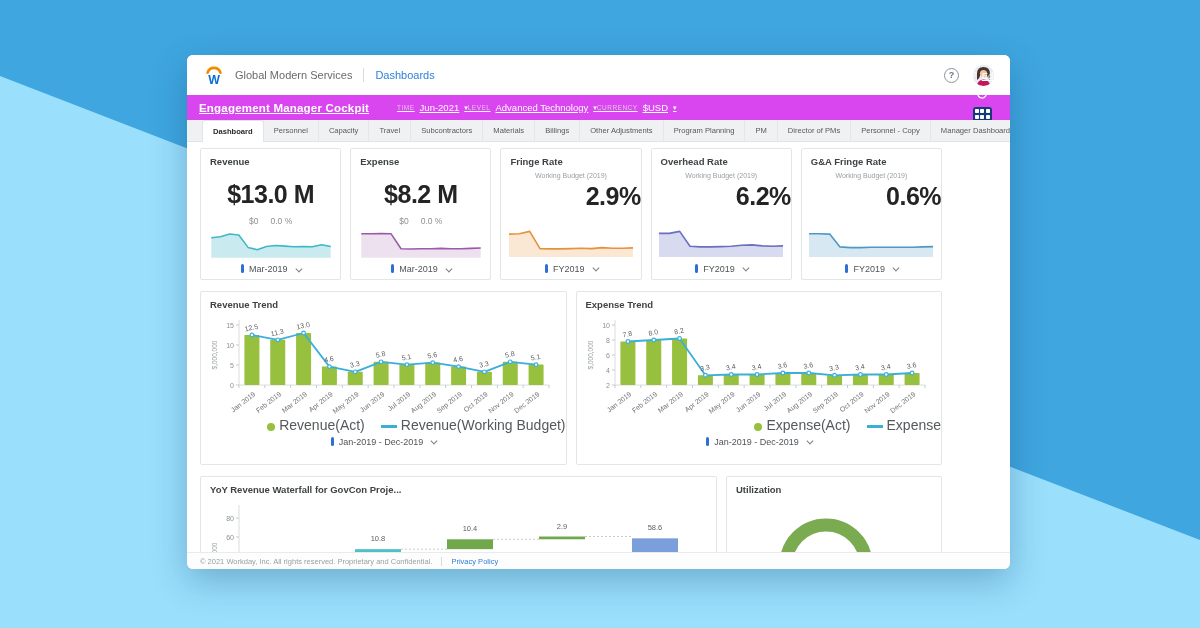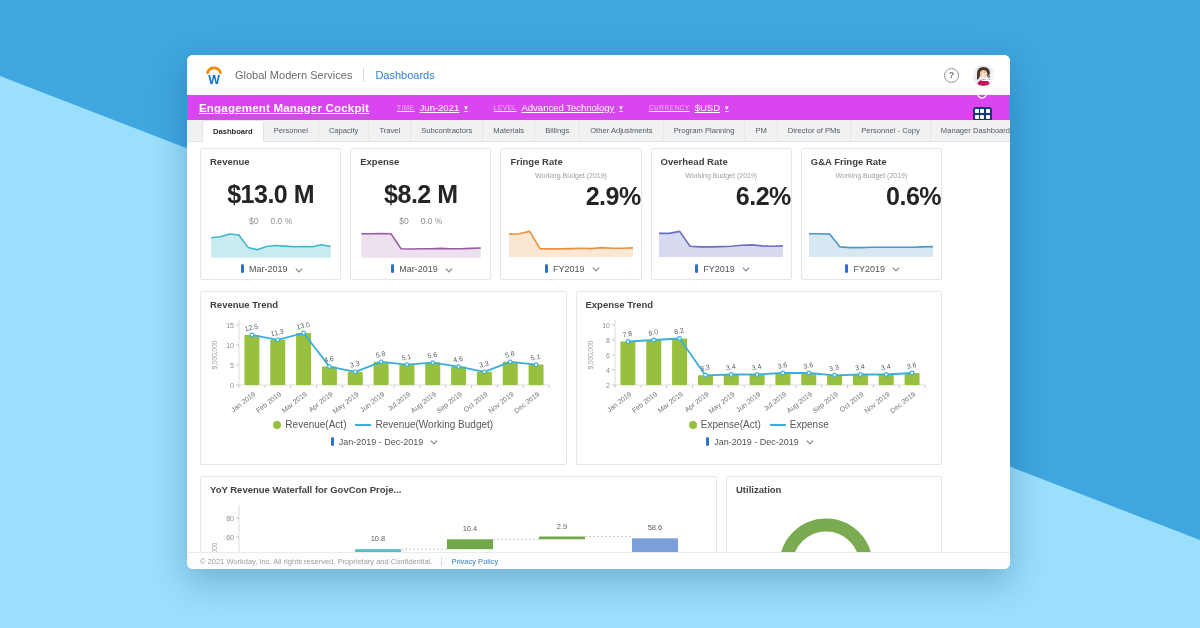--- a/index.html
+++ b/index.html
@@ -20,21 +20,21 @@
   .nav-link { font-size:11px; color:#2F80D6; cursor:pointer; }
   .top-right { margin-left:auto; display:flex; align-items:center; gap:14px; }
   .help { width:15px; height:15px; border:1.2px solid #8d9499; border-radius:50%;
     font-size:9px; color:#6f767b; display:flex; align-items:center; justify-content:center; font-weight:bold; }
   .avatar { width:21px; height:21px; border-radius:50%; overflow:hidden; background:#e9eef2; }
 
   
   .win-header { height:25px; flex:0 0 25px; background:#d946ef; display:flex; align-items:center;
     padding:0 12px; color:#fff;text-decoration:underline; }
   .cockpit-title { font-size:11.5px; font-weight:bold; letter-spacing:.2px; }
-  .filters { display:flex; align-items:center; gap:26px; margin-left:28px;justify-content:space-between; }
+  .filters { display:flex; align-items:center; margin-left:28px;justify-content:space-between; }
   .filter { display:flex; align-items:center; gap:5px; cursor:pointer; }
   .filter .flabel { font-size:6.5px; color:rgba(255,255,255,.62); letter-spacing:.5px; }
   .filter .fvalue { font-size:9.5px; }
   .caret { font-size:7px; color:#fff; }
   .header-right { margin-left:auto; display:flex; align-items:center; gap:7px;flex-direction:column; }
   .edit-btn { display:flex; align-items:center; gap:5px; font-size:9.5px; cursor:pointer; }
   .icon-btn { display:flex; align-items:center; justify-content:center; cursor:pointer; }
   .grid-btn { width:19px; height:19px; background:#16397C; border-radius:3px;
     display:grid; grid-template-columns:repeat(3,4px); grid-template-rows:repeat(3,4px); gap:1.5px;
     align-content:center; justify-content:center; }
@@ -62,21 +62,21 @@
   .kpi-delta { display:flex; justify-content:center; gap:12px; font-size:8.5px; color:#8f8f8f; margin-top:7px; }
   .spark { margin-top:auto; align-self:center; }
   .period { height:21px; display:flex; align-items:center; justify-content:center; gap:5px;
     font-size:9px; color:#4f5458; cursor:pointer; }
   .pmark { width:3px; height:9px; border-radius:1.5px; background:#2E6FD4; display:inline-block; }
   .chev { width:4.5px; height:4.5px; border-right:1.2px solid #7a7f83; border-bottom:1.2px solid #7a7f83;
     transform:rotate(45deg) translateY(-1px); display:inline-block; margin-left:3px; }
 
   .trend-card { width:426px; height:174px; display:flex; flex-direction:column; }
   .trend-card svg { display:block; margin:2px auto 0; }
-  .legend { display:flex; justify-content:center; align-items:center; gap:9px; font-size:10px; color:#55595c; height:13px; }
+  .legend { display:flex; justify-content:flex-end; align-items:center; gap:16px; font-size:14px; color:#55595c; height:13px; }
   .legend .dot { width:8px; height:8px; border-radius:50%; display:inline-block; margin-right:4px; vertical-align:-1px; }
   .legend .lineswatch { width:16px; height:2.5px; display:inline-block; margin-right:4px; vertical-align:2px; }
 
   .waterfall-card { width:517px; height:160px; overflow:hidden; }
   .util-card { width:216px; height:160px; overflow:hidden; }
 
   
   .win-footer { flex:0 0 17px; height:17px; border-top:1px solid #E8EAEC; background:#FDFDFD;
     display:flex; align-items:center; padding:0 13px; font-size:7.5px; color:#9aa0a4; gap:9px; }
   .foot-divider { width:1px; height:9px; background:#d9dcde; }

